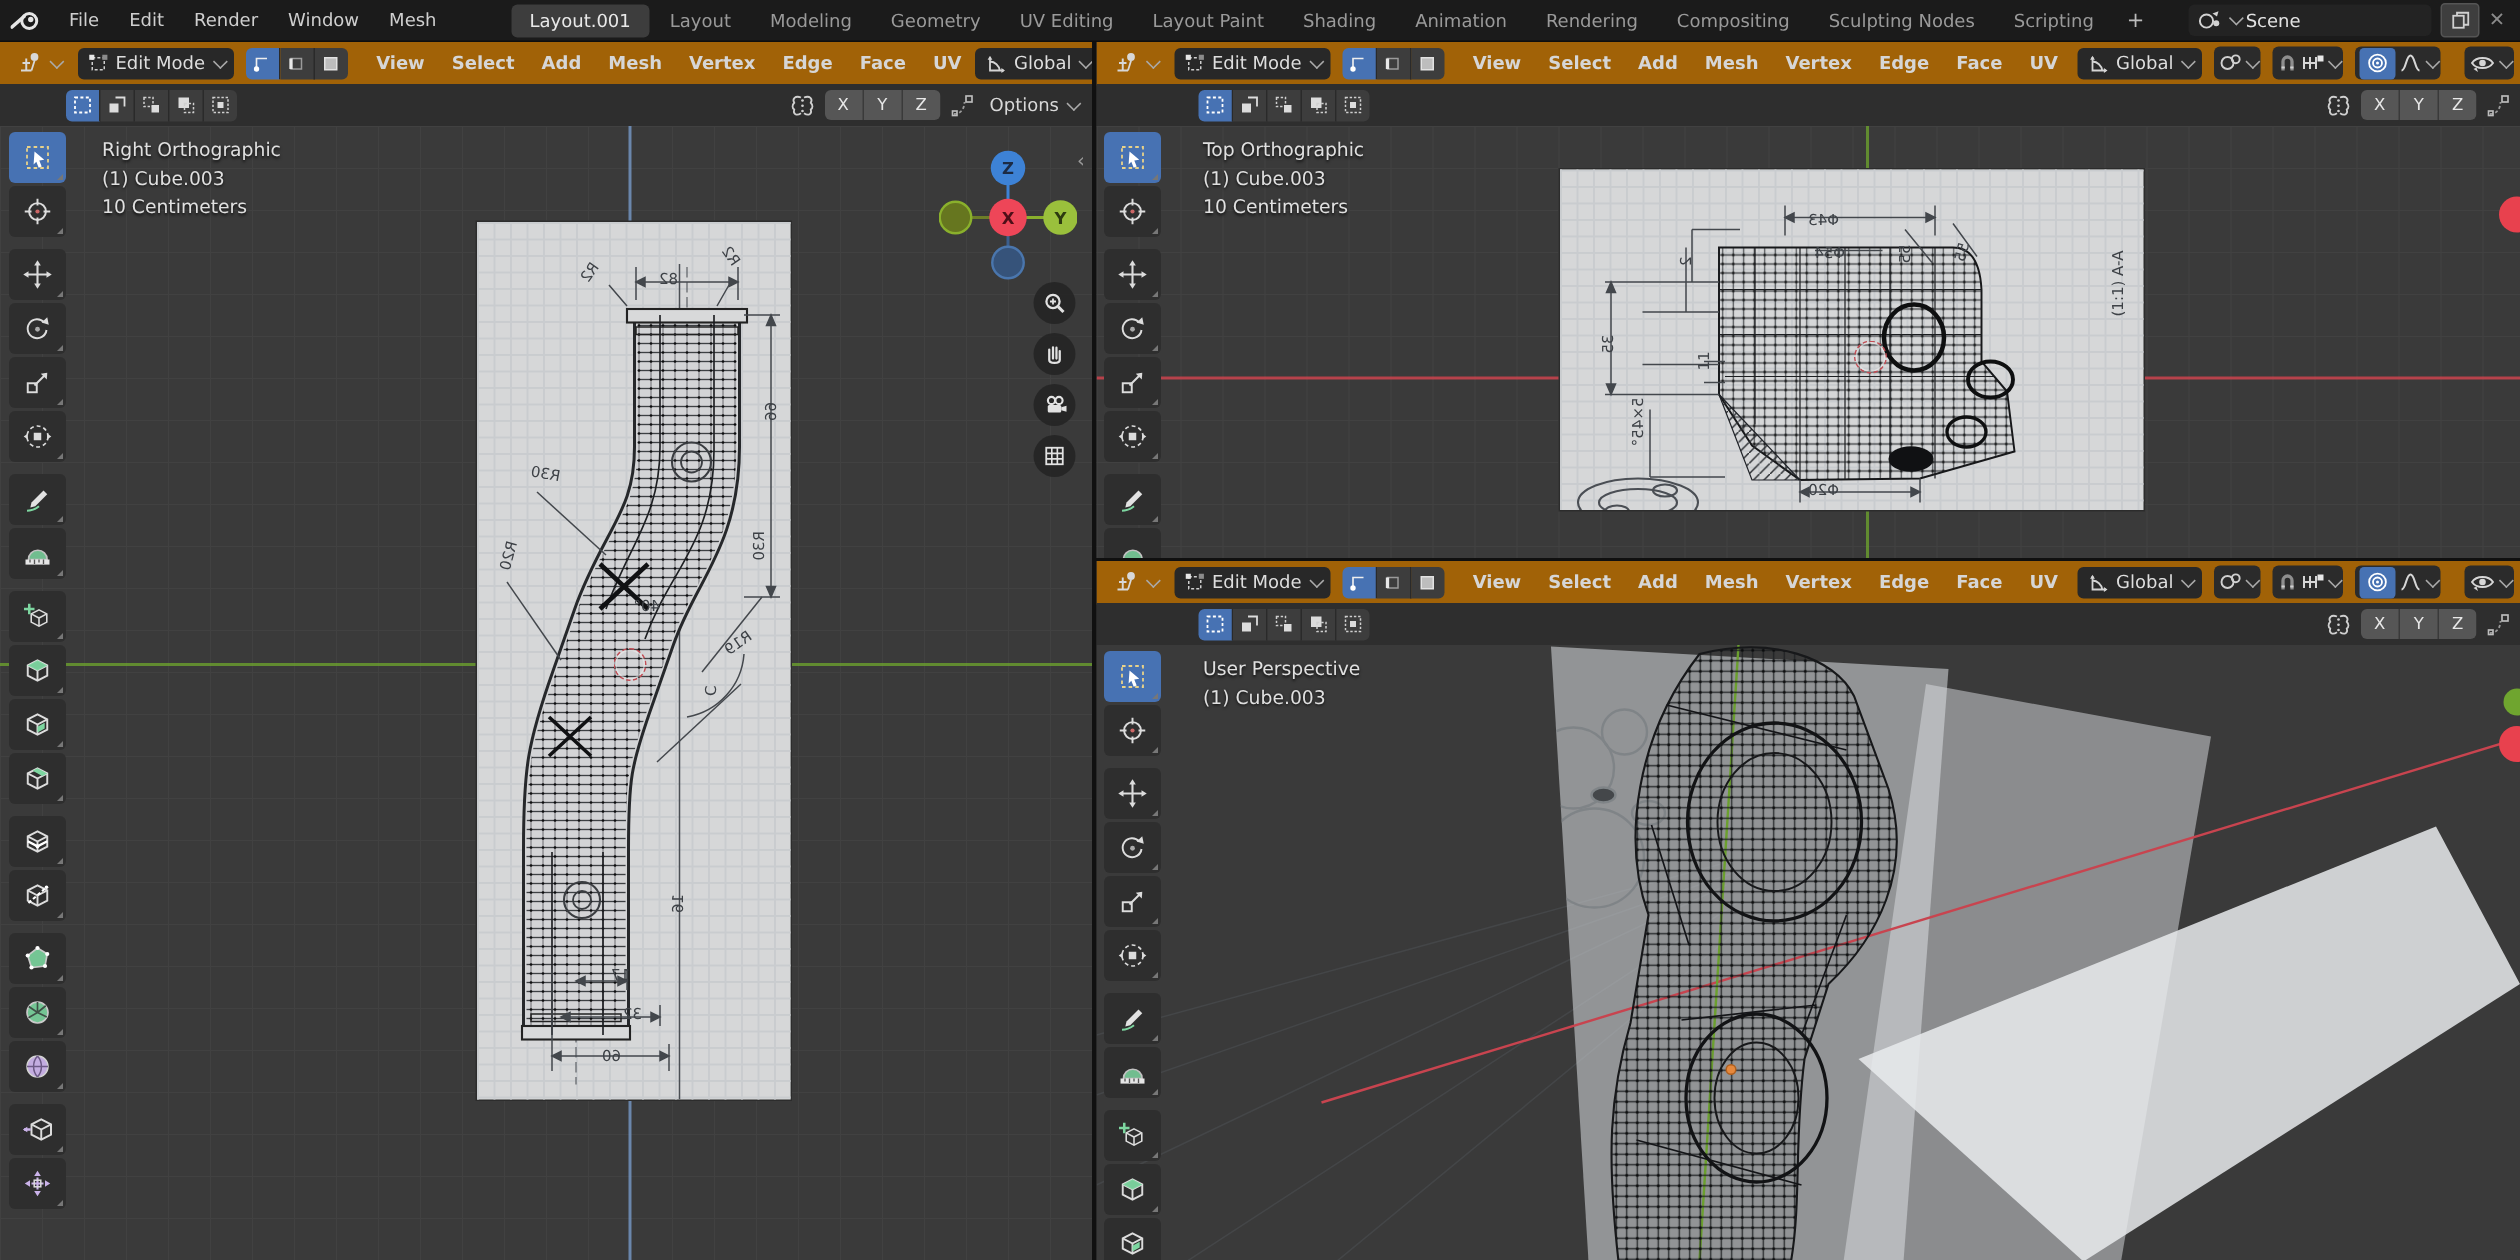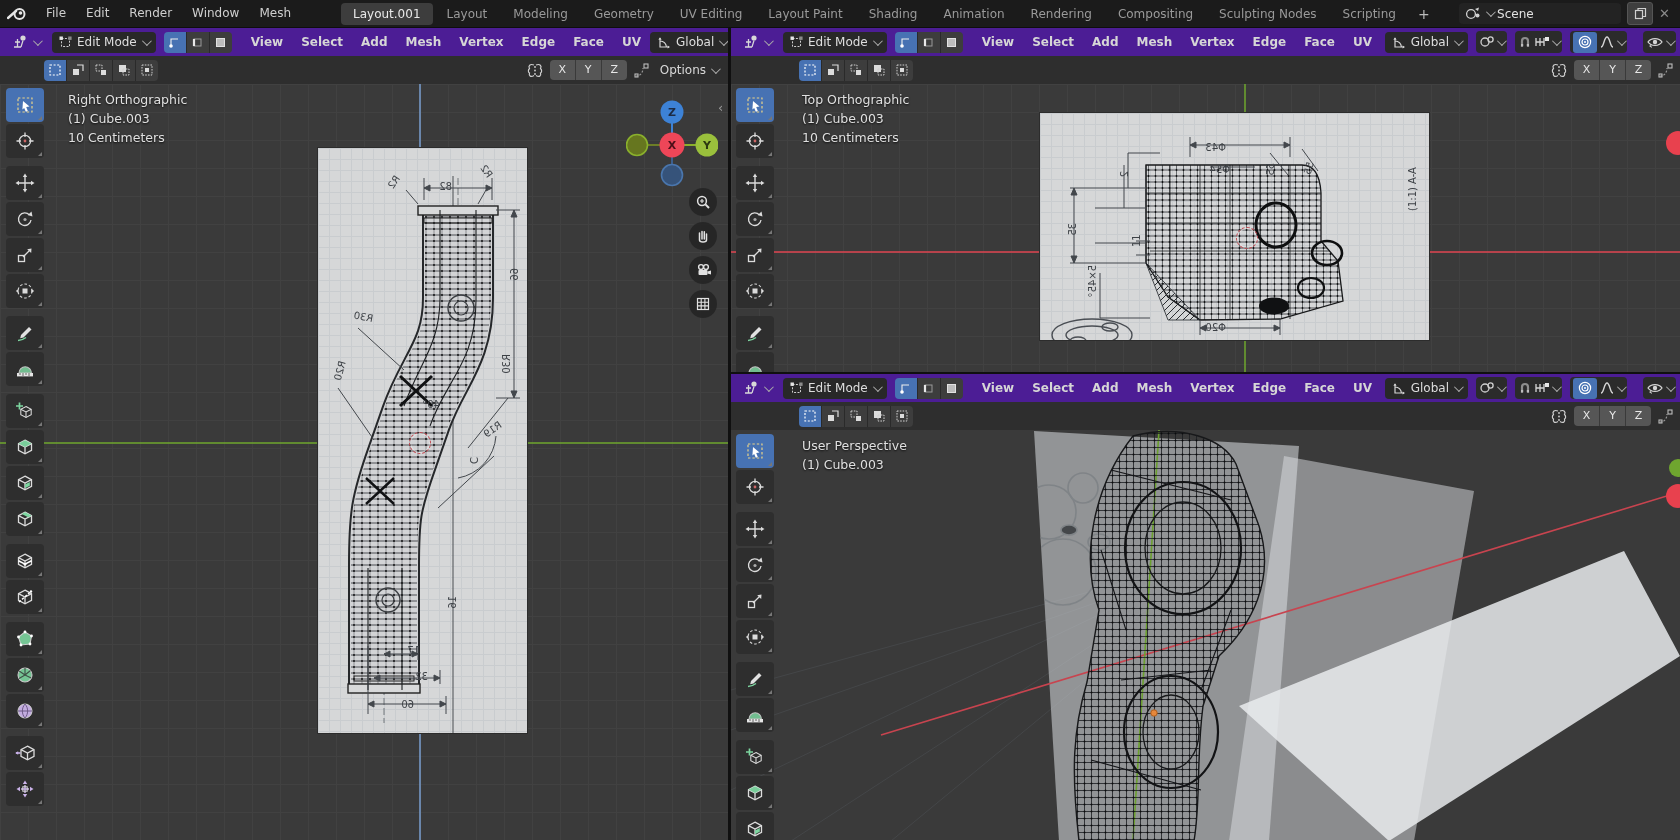--- a/index.html
+++ b/index.html
@@ -20,21 +20,21 @@
     height:21px;padding:0 6px;width:150px;}
   .scene-name{color:#e2e2e2;}
   .mini-btn{width:24px;height:21px;background:#3e3e3e;border:1px solid #555;border-radius:3px;
     display:flex;align-items:center;justify-content:center;}
   .x-icon{color:#8b8b8b;font-size:13px;}
   
   .vp{position:absolute;overflow:hidden;background:#3b3b3b;}
   #vp-left{left:0;top:28px;width:728px;height:812px;}
   #vp-tr{left:731px;top:28px;width:949px;height:344px;}
   #vp-br{left:731px;top:374px;width:949px;height:466px;}
-  .vp-h1,.vp-h2{position:absolute;left:0;width:100%;height:28px;background:#4c1d95;
+  .vp-h1,.vp-h2{position:absolute;left:0;width:100%;height:28px;background:#a16207;
     display:flex;align-items:center;overflow:hidden;white-space:nowrap;}
   .vp-h1{top:0;border-bottom:1px solid #262626;}
   .vp-h2{top:28px;background:#2e2e2e;border-bottom:1px solid #242424;}
   .vp-canvas{position:absolute;left:0;top:56px;right:0;bottom:0;background:#3a3a3a;overflow:hidden;}
   .grid-bg{background-image:linear-gradient(#414141 1px,transparent 1px),
     linear-gradient(90deg,#414141 1px,transparent 1px);background-size:28px 28px;}
   .ed-btn{display:flex;align-items:center;gap:3px;margin-left:8px;padding:2px 4px;border-radius:3px;flex:0 0 auto;}
   .dd{display:flex;align-items:center;gap:5px;background:#282828;border-radius:4px;height:21px;
     padding:0 7px;margin-left:8px;flex:0 0 auto;color:#dedede;}
   .chev{width:6px;height:6px;border-right:1.4px solid #aaa;border-bottom:1.4px solid #aaa;

